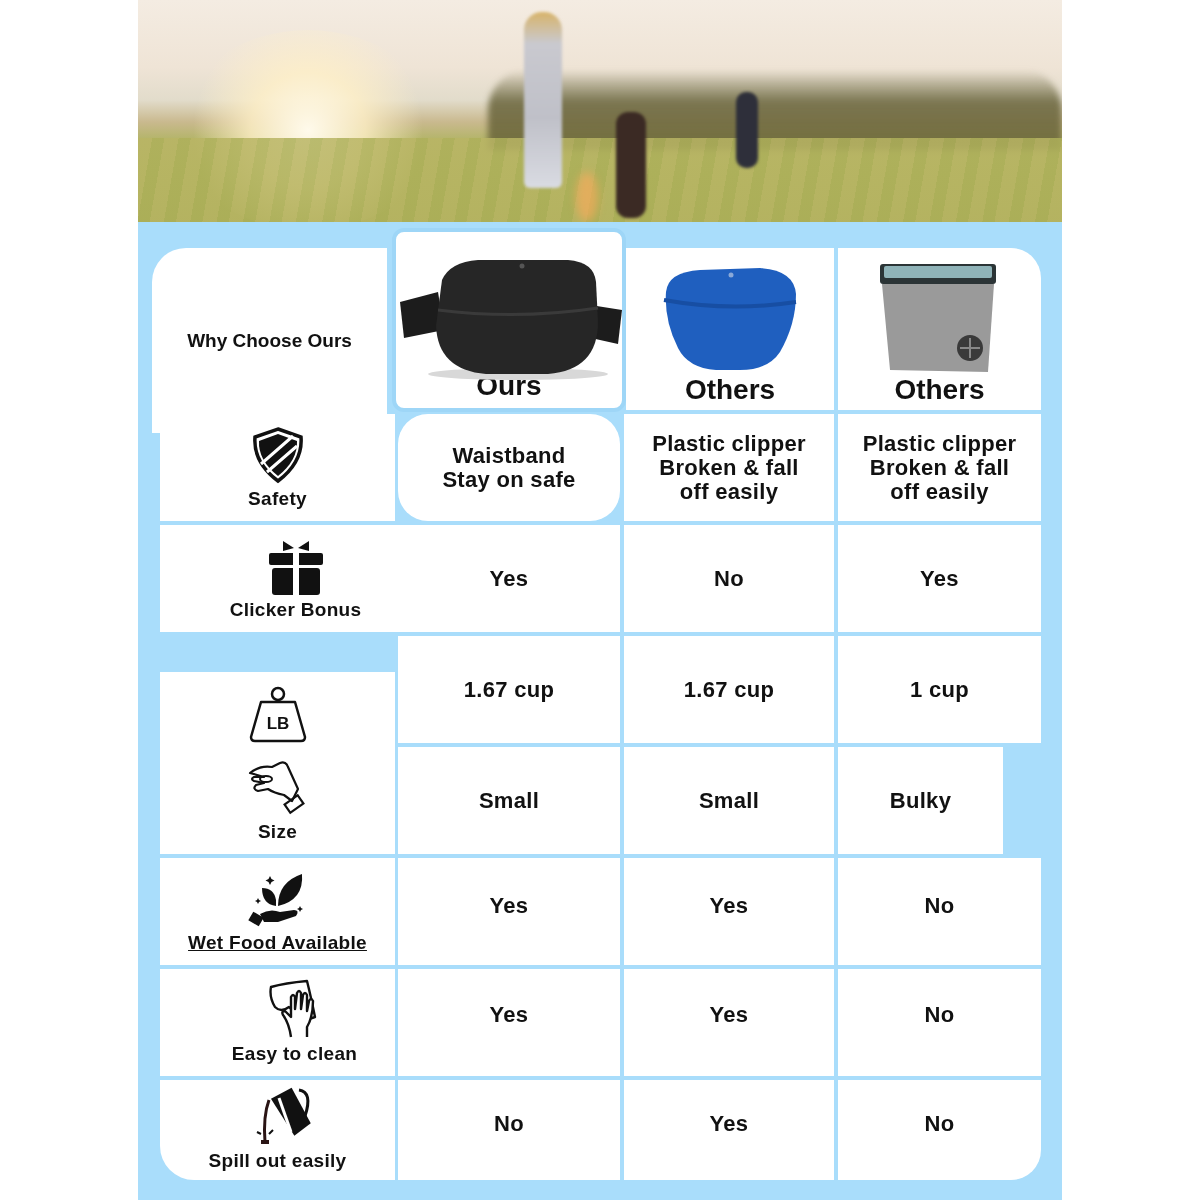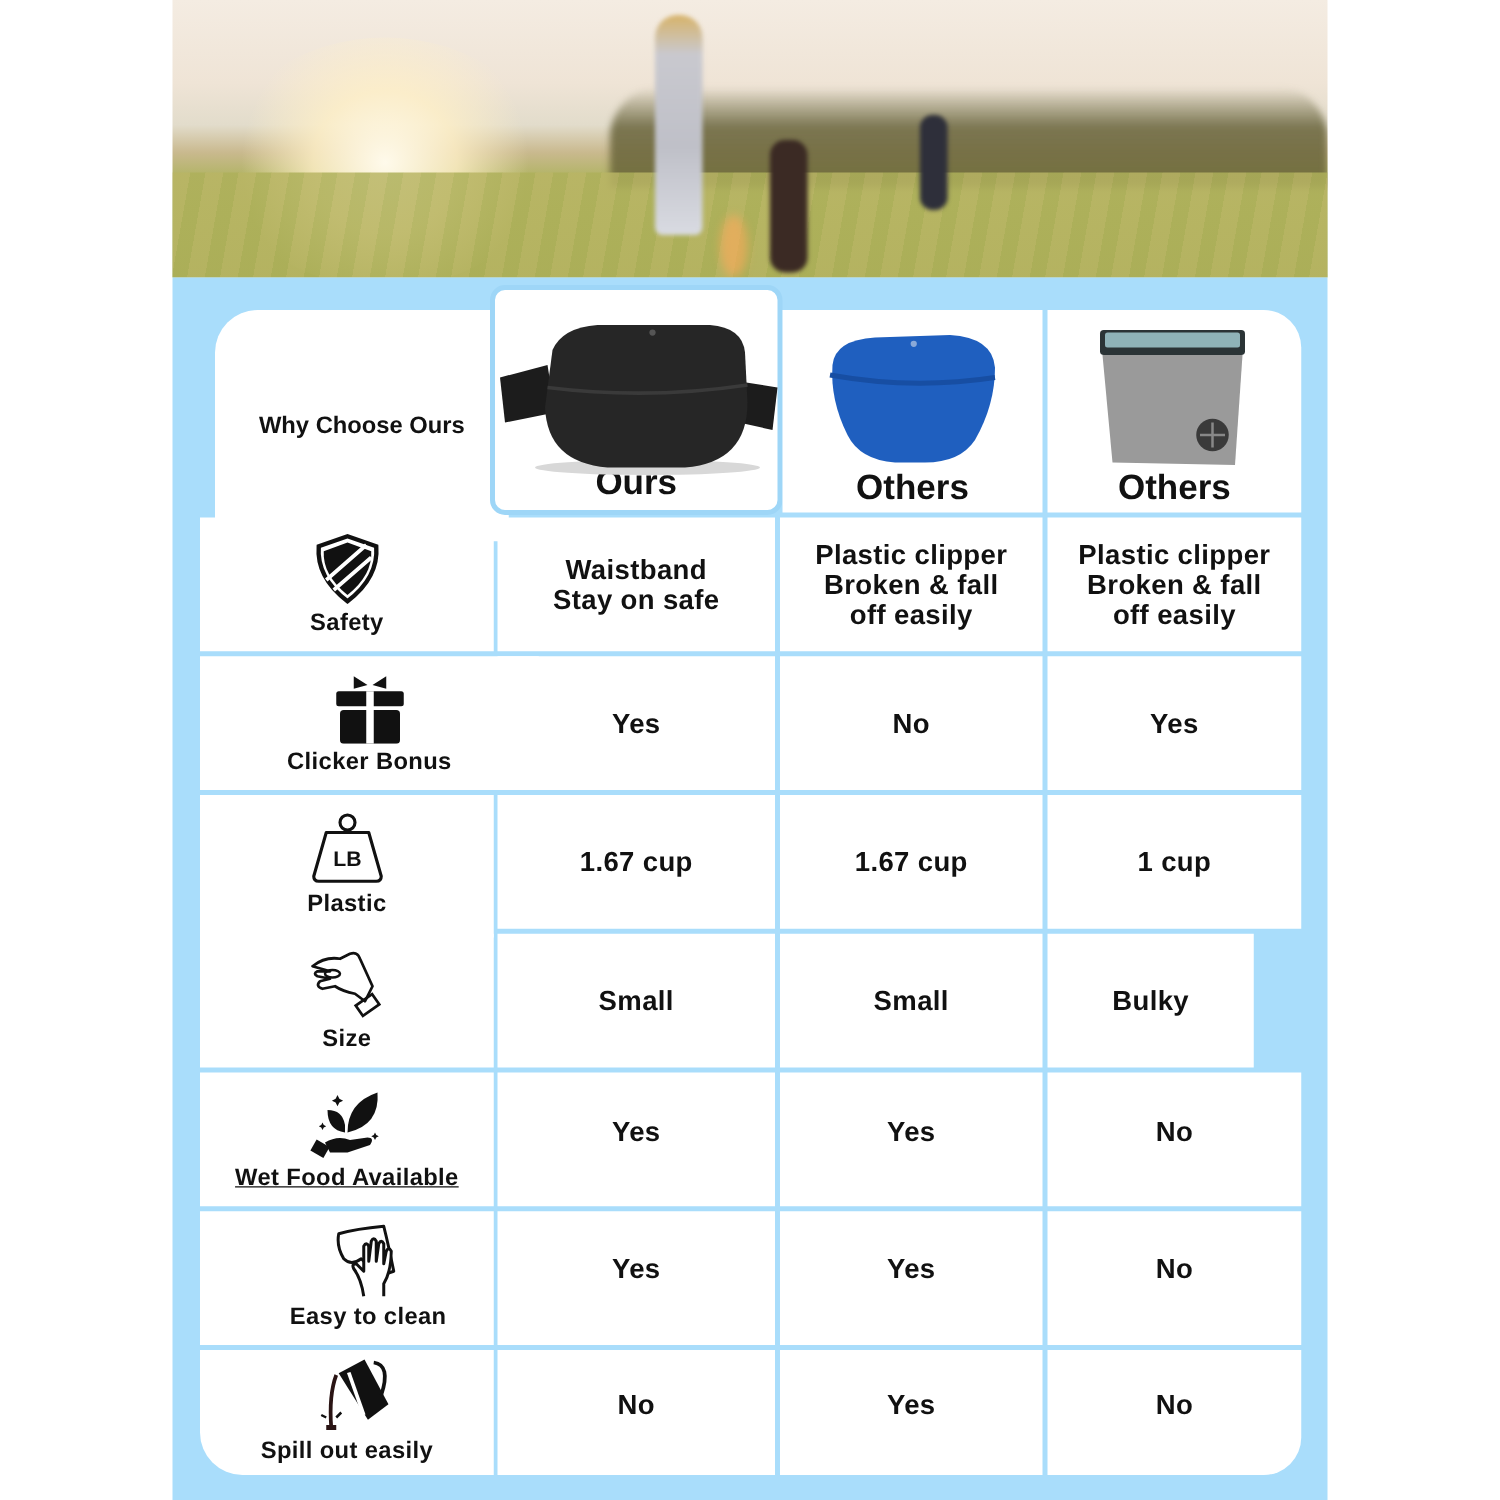--- a/index.html
+++ b/index.html
@@ -35,21 +35,21 @@
   <div class="trees"></div>
   <div class="field"></div>
   <div class="girl"></div>
   <div class="dog"></div>
   <div class="boy"></div>
   <div class="flare"></div>
 </div>
 
 <div class="panel"></div>
 
-<div class="cell" style="left:172px;top:248px;width:235px;height:185px;border-top-left-radius:34px;">
+<div class="cell" style="left:152px;top:248px;width:235px;height:185px;border-top-left-radius:34px;">
   <span class="hdr" style="font-size:19px;">Why Choose Ours</span>
 </div>
 
 <div class="cell ours-hdr" style="left:392px;top:228px;width:234px;height:184px;justify-content:flex-end;padding-bottom:6px;">
   <svg class="prod" style="left:2px;top:20px;" width="226" height="130" viewBox="0 0 226 130">
     <ellipse cx="120" cy="122" rx="90" ry="6" fill="#d8d8d8"></ellipse>
     <path d="M2 50 L40 40 L46 78 L6 86 Z" fill="#1c1c1c"></path>
     <path d="M186 52 L224 58 L220 92 L184 84 Z" fill="#1c1c1c"></path>
     <path d="M44 28 Q52 10 80 8 L170 8 Q196 10 198 30 L200 70 Q200 118 150 122 L88 122 Q40 118 38 74 Z" fill="#262626"></path>
     <path d="M40 58 Q120 68 200 56" stroke="#3a3a3a" stroke-width="3" fill="none"></path>
@@ -81,21 +81,21 @@
 <div class="cell rowlabel" style="left:160px;top:414px;width:235px;height:107px;text-align:center;">
   <div class="icon">
     <svg width="58" height="58" viewBox="0 0 58 58">
       <path d="M29 3 L52 11 Q54 36 29 55 Q4 36 6 11 Z" fill="none" stroke="#111" stroke-width="3.5"></path>
       <path d="M29 8 L48 15 Q49 34 29 50 Q9 34 10 15 Z" fill="#111"></path>
       <path d="M12 38 L44 10 M18 46 L48 20" stroke="#fff" stroke-width="3"></path>
     </svg>
   </div>
   <span class="lbl">Safety</span>
 </div>
-<div class="cell" style="left:398px;top:414px;width:222px;height:107px;">
+<div class="cell" style="left:398px;top:414px;width:222px;height:107px;border-radius:30px;">
   <span class="val" style="white-space:pre-line;">Waistband
 Stay on safe</span>
 </div>
 <div class="cell" style="left:624px;top:414px;width:210px;height:107px;">
   <span class="val" style="white-space:pre-line;">Plastic clipper
 Broken &amp; fall
 off easily</span>
 </div>
 <div class="cell" style="left:838px;top:414px;width:203px;height:107px;">
   <span class="val" style="white-space:pre-line;">Plastic clipper
@@ -117,21 +117,21 @@
 <div class="cell" style="left:398px;top:525px;width:222px;height:107px;">
   <span class="val">Yes</span>
 </div>
 <div class="cell" style="left:624px;top:525px;width:210px;height:107px;">
   <span class="val">No</span>
 </div>
 <div class="cell" style="left:838px;top:525px;width:203px;height:107px;">
   <span class="val">Yes</span>
 </div>
 
-<div class="cell rowlabel" style="left:160px;top:636px;width:235px;height:114px;text-align:right;">
+<div class="cell rowlabel" style="left:160px;top:672px;width:235px;height:114px;text-align:right;">
   <div class="icon" style="position:relative;">
     <svg width="62" height="60" viewBox="0 0 62 60">
       <circle cx="31" cy="9" r="6" fill="none" stroke="#111" stroke-width="2.5"></circle>
       <path d="M14 17 L48 17 L58 52 Q58 56 54 56 L8 56 Q4 56 4 52 Z" fill="none" stroke="#111" stroke-width="2.5" stroke-linejoin="round"></path>
       <text x="31" y="44" text-anchor="middle" font-family="Liberation Sans, sans-serif" font-weight="700" font-size="17" fill="#111">LB</text>
     </svg>
   </div>
   <span class="lbl">Plastic</span>
 </div>
 <div class="cell" style="left:398px;top:636px;width:222px;height:107px;">

